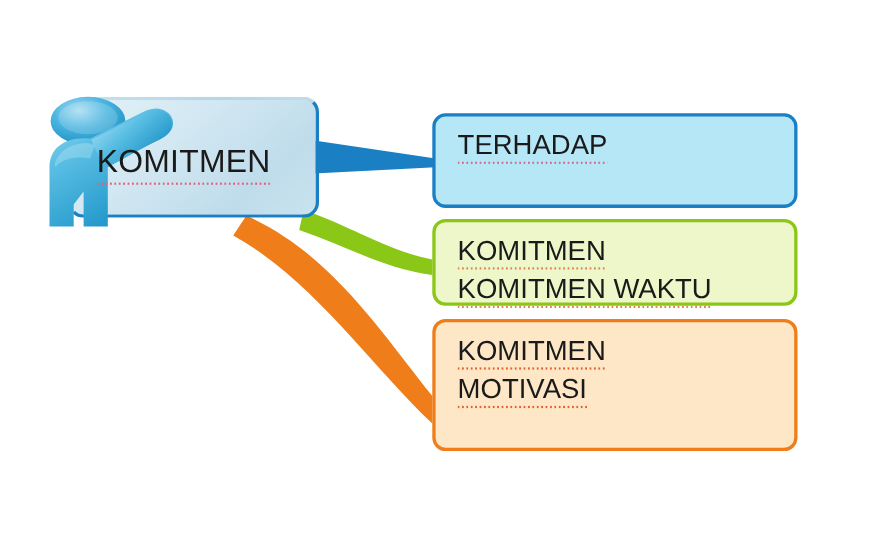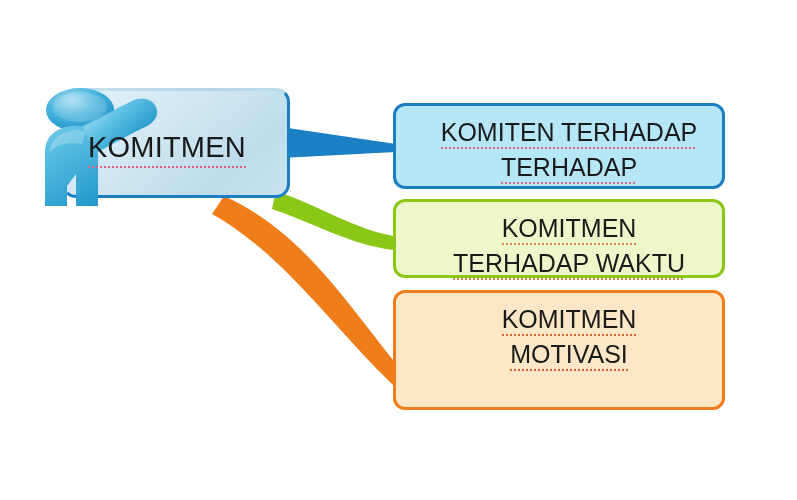--- a/index.html
+++ b/index.html
@@ -13,21 +13,20 @@
     height: 500px;
     position: relative;
     overflow: hidden;
     font-family: "Liberation Sans", sans-serif;
   }
   #canvas {
     position: absolute;
     left: 0; top: 0;
     width: 797px;
     height: 500px;
-    text-align: center;
   }
   .svg-layer {
     position: absolute;
     left: 0; top: 0;
     width: 797px;
     height: 500px;
   }
   
   .central-node {
     position: absolute;
@@ -178,27 +177,26 @@
     <path d="M 47,45 L 97,20 C 108,14 118,20 120,28 C 122,36 116,42 107,46 L 60,68
              C 54,62 50,52 47,45 Z" fill="url(#armGrad)"></path>
     <path d="M 14,66 C 18,54 30,48 44,48 L 50,50 L 46,62 C 32,60 22,62 14,70 Z" fill="#ffffff" opacity="0.22"></path>
   </svg>
 
   <div class="central-label">
     <span class="sp">KOMITMEN</span>
   </div>
 
   <div class="node-box" id="node-0">
-    <span class="line"><span class="sp">KOMITEN TERHADAP</span></span>
     <span class="line"><span class="sp">TERHADAP</span></span>
   </div>
 
   <div class="node-box" id="node-1">
     <span class="line"><span class="sp">KOMITMEN</span></span>
-    <span class="line"><span class="sp">TERHADAP WAKTU</span></span>
+    <span class="line"><span class="sp">KOMITMEN WAKTU</span></span>
   </div>
 
   <div class="node-box" id="node-2">
     <span class="line"><span class="sp">KOMITMEN</span></span>
     <span class="line"><span class="sp">MOTIVASI</span></span>
   </div>
 
 </div>
 
 </body></html>

